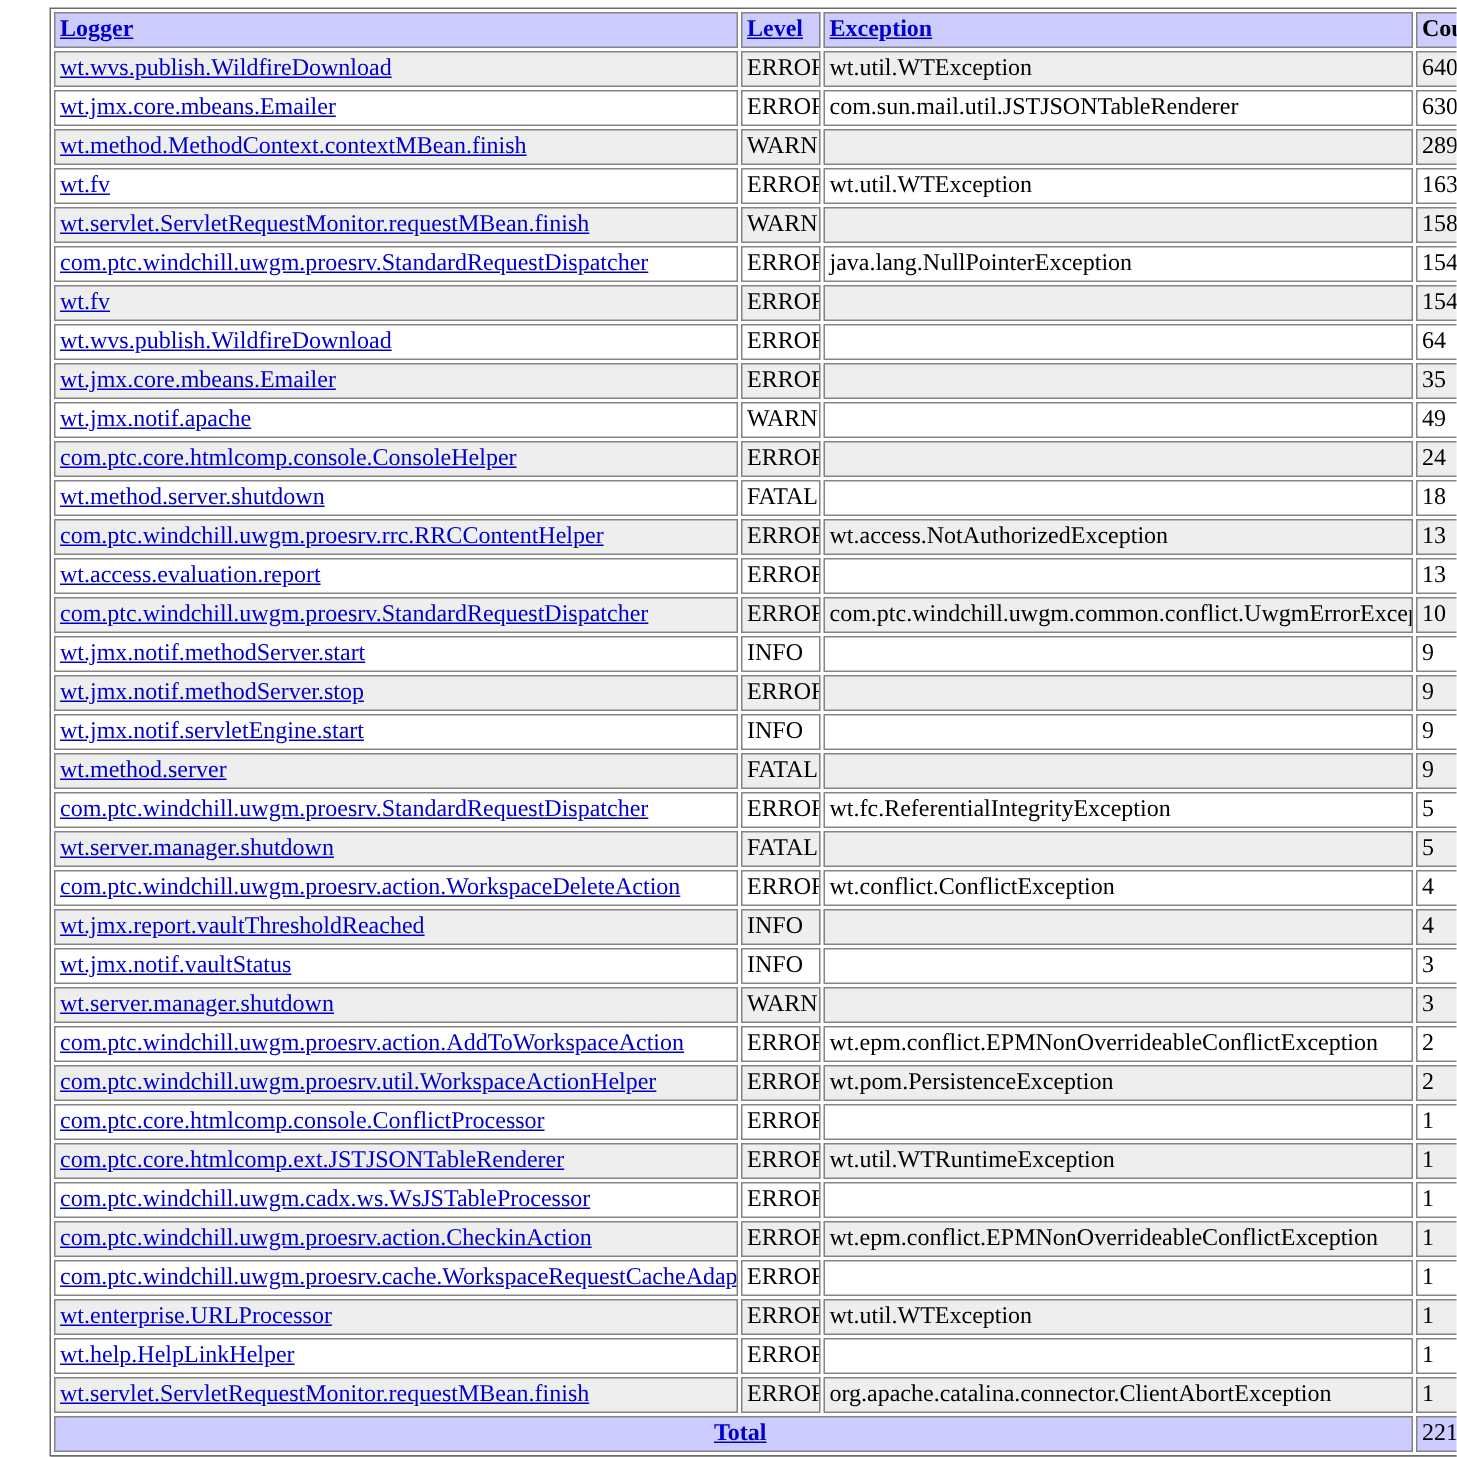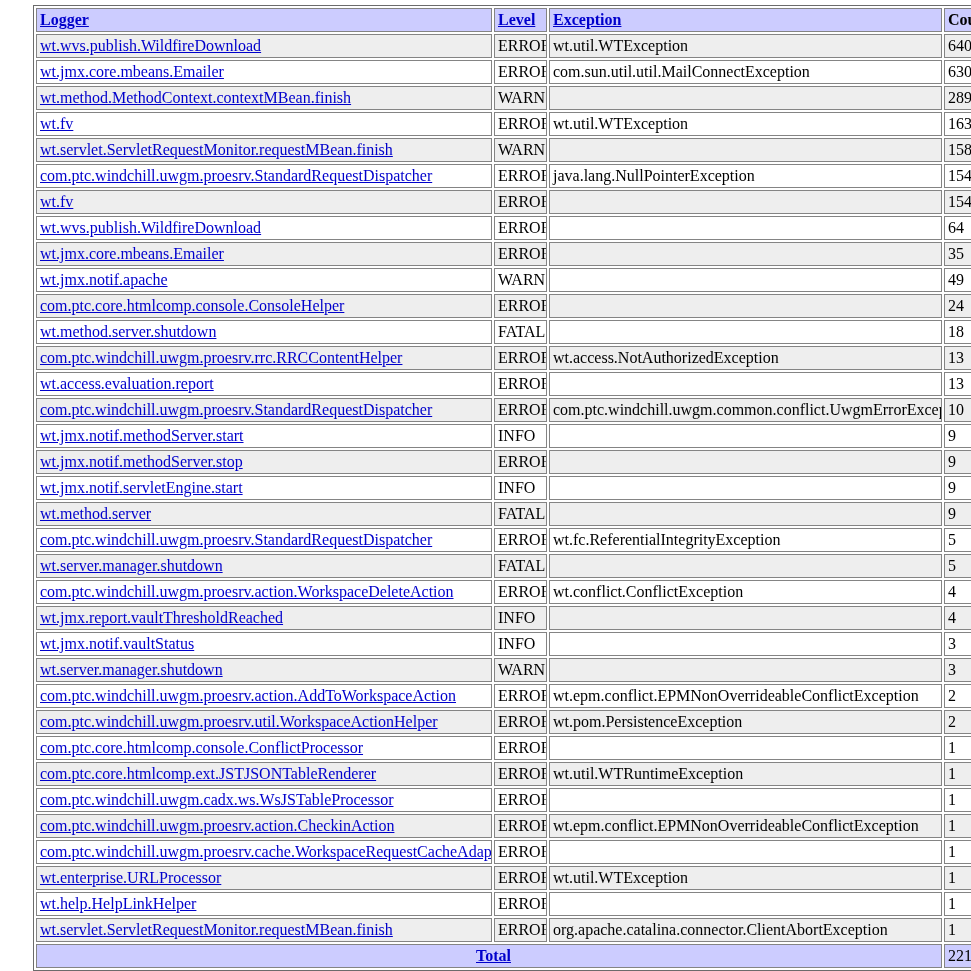--- a/index.html
+++ b/index.html
@@ -88,21 +88,21 @@
   <tbody>
       <tr class="alt">
         <td><a href="#">wt.wvs.publish.WildfireDownload</a></td>
         <td>ERROR</td>
         <td>wt.util.WTException</td>
         <td class="count">640</td>
       </tr>
       <tr class="plain">
         <td><a href="#">wt.jmx.core.mbeans.Emailer</a></td>
         <td>ERROR</td>
-        <td>com.sun.util.util.MailConnectException</td>
+        <td>com.sun.mail.util.JSTJSONTableRenderer</td>
         <td class="count">630</td>
       </tr>
       <tr class="alt">
         <td><a href="#">wt.method.MethodContext.contextMBean.finish</a></td>
         <td>WARN</td>
         <td></td>
         <td class="count">289</td>
       </tr>
       <tr class="plain">
         <td><a href="#">wt.fv</a></td>

